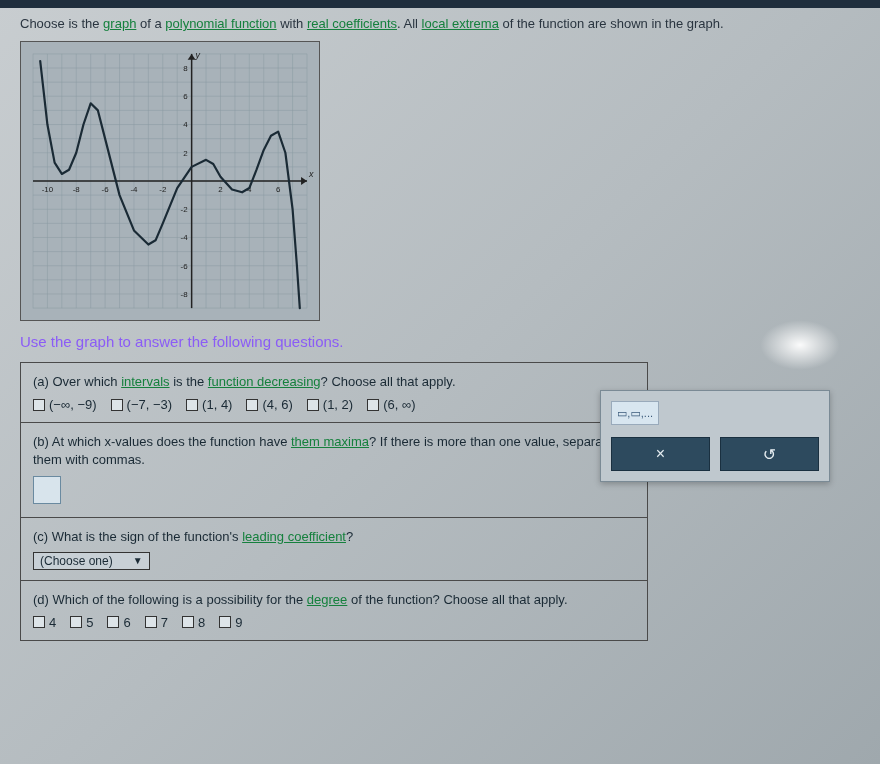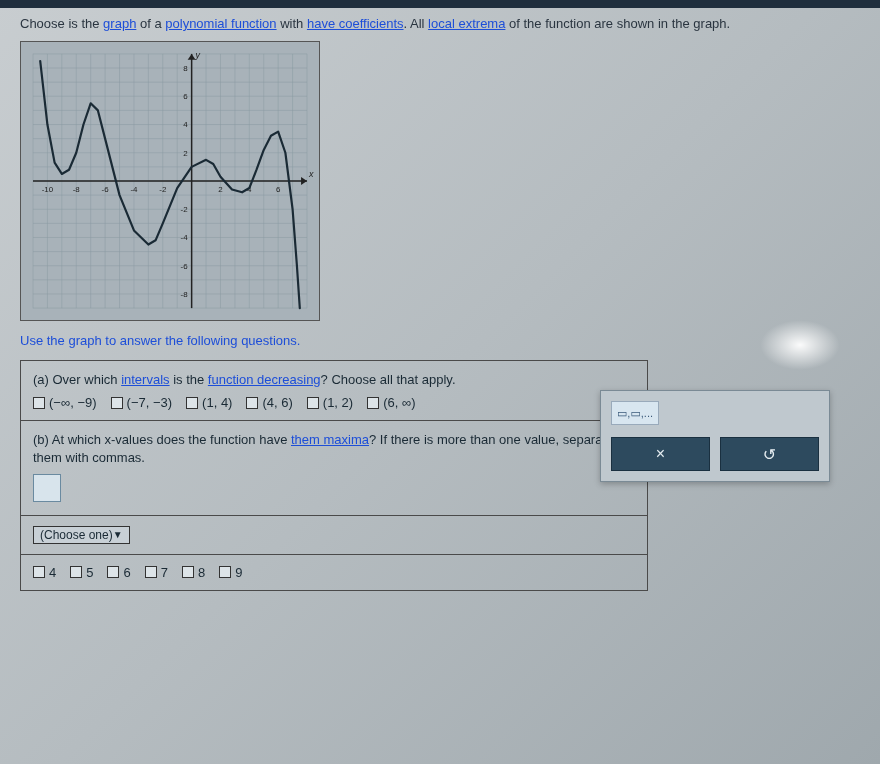--- a/index.html
+++ b/index.html
@@ -17,31 +17,31 @@
   .topbar {
     height: 8px;
     background: #1f2e3d;
     margin: -10px -20px 8px -20px;
   }
   .intro {
     font-size: 13px;
     color: #2a3540;
     margin-bottom: 10px;
   }
-  .link { color: #1d4ed8; text-decoration: underline; }
+  .link { color: #15803d; text-decoration: underline; }
   .graph-frame {
     width: 300px;
     height: 280px;
     border: 1px solid #555;
     background: #a8b2b9;
     position: relative;
     margin-bottom: 12px;
   }
   .graph-frame svg { width:100%; height:100%; }
-  .subhead { font-size: 13px; color: #1d4ed8; margin-bottom: 12px; }
+  .subhead { font-size: 15px; color: #8b5cf6; margin-bottom: 12px; }
   .qbox {
     width: 628px;
     border: 1px solid #4a4a4a;
   }
   .qcell {
     border-bottom: 1px solid #4a4a4a;
     padding: 10px 12px;
   }
   .qcell:last-child { border-bottom: none; }
   .qtext { font-size: 13px; line-height: 1.4; margin-bottom:6px; }
@@ -50,21 +50,21 @@
   .cb {
     width:12px; height:12px; border:1px solid #333; display:inline-block;
     background:#dde4e8;
   }
   .inputbox {
     width: 28px; height: 28px; border:1px solid #6a8aa0; background:#d8e4ec;
     display:inline-block;
   }
   .selectbox {
     border:1px solid #333; padding:1px 6px; font-size:12px; display:inline-flex;
-    align-items:center; background:#c8d0d6;
+    align-items:center; gap:20px; background:#c8d0d6;
   }
   .chev { font-size:10px; }
   .sidepanel {
     position:absolute; left:600px; top:390px;
     width:230px; border:1px solid #7a8a95; background:#bfc8ce;
     box-shadow: 0 2px 6px rgba(0,0,0,0.25);
     padding:10px;
   }
   .sp-top {
     display:flex; gap:6px; margin-bottom:12px;
@@ -85,21 +85,21 @@
     background: radial-gradient(ellipse, rgba(255,255,255,0.95) 0%, rgba(255,255,255,0) 70%);
     pointer-events:none;
   }
 </style>
 </head>
 <body>
 
 <div class="topbar"></div>
 
 <div class="intro">
-  <span>Choose is the </span><span class="link">graph</span><span> of a </span><span class="link">polynomial function</span><span> with </span><span class="link">have coefficients</span><span>. All </span><span class="link">local extrema</span><span> of the function are shown in the graph.</span>
+  <span>Choose is the </span><span class="link">graph</span><span> of a </span><span class="link">polynomial function</span><span> with </span><span class="link">real coefficients</span><span>. All </span><span class="link">local extrema</span><span> of the function are shown in the graph.</span>
 </div>
 
 <div class="graph-frame">
   <svg id="chart-svg" viewBox="0 0 300 280">
       <line x1="12" y1="12" x2="12" y2="268" stroke="#8a99a2" stroke-width="0.5"></line>
       <line x1="26.526315789473685" y1="12" x2="26.526315789473685" y2="268" stroke="#8a99a2" stroke-width="0.5"></line>
       <line x1="41.05263157894737" y1="12" x2="41.05263157894737" y2="268" stroke="#8a99a2" stroke-width="0.5"></line>
       <line x1="55.57894736842105" y1="12" x2="55.57894736842105" y2="268" stroke="#8a99a2" stroke-width="0.5"></line>
       <line x1="70.10526315789474" y1="12" x2="70.10526315789474" y2="268" stroke="#8a99a2" stroke-width="0.5"></line>
       <line x1="84.63157894736841" y1="12" x2="84.63157894736841" y2="268" stroke="#8a99a2" stroke-width="0.5"></line>
@@ -199,27 +199,33 @@
   </div>
 
   <div class="qcell">
     <div class="qtext">
       <span>(b) At which x-values does the function have </span><span class="link">them maxima</span><span>? If there is more than one value, separate them with commas.</span>
     </div>
     <span class="inputbox"></span>
   </div>
 
   <div class="qcell">
+    <div class="qtext">
+      <span>(c) What is the sign of the function's </span><span class="link">leading coefficient</span><span>?</span>
+    </div>
     <span class="selectbox">
       <span>(Choose one)</span>
       <span class="chev">▼</span>
     </span>
   </div>
 
   <div class="qcell">
+    <div class="qtext">
+      <span>(d) Which of the following is a possibility for the </span><span class="link">degree</span><span> of the function? Choose all that apply.</span>
+    </div>
     <div class="options" id="qd-opts">
         <span class="opt">
           <span class="cb"></span>
           <span>4</span>
         </span>
         <span class="opt">
           <span class="cb"></span>
           <span>5</span>
         </span>
         <span class="opt">

